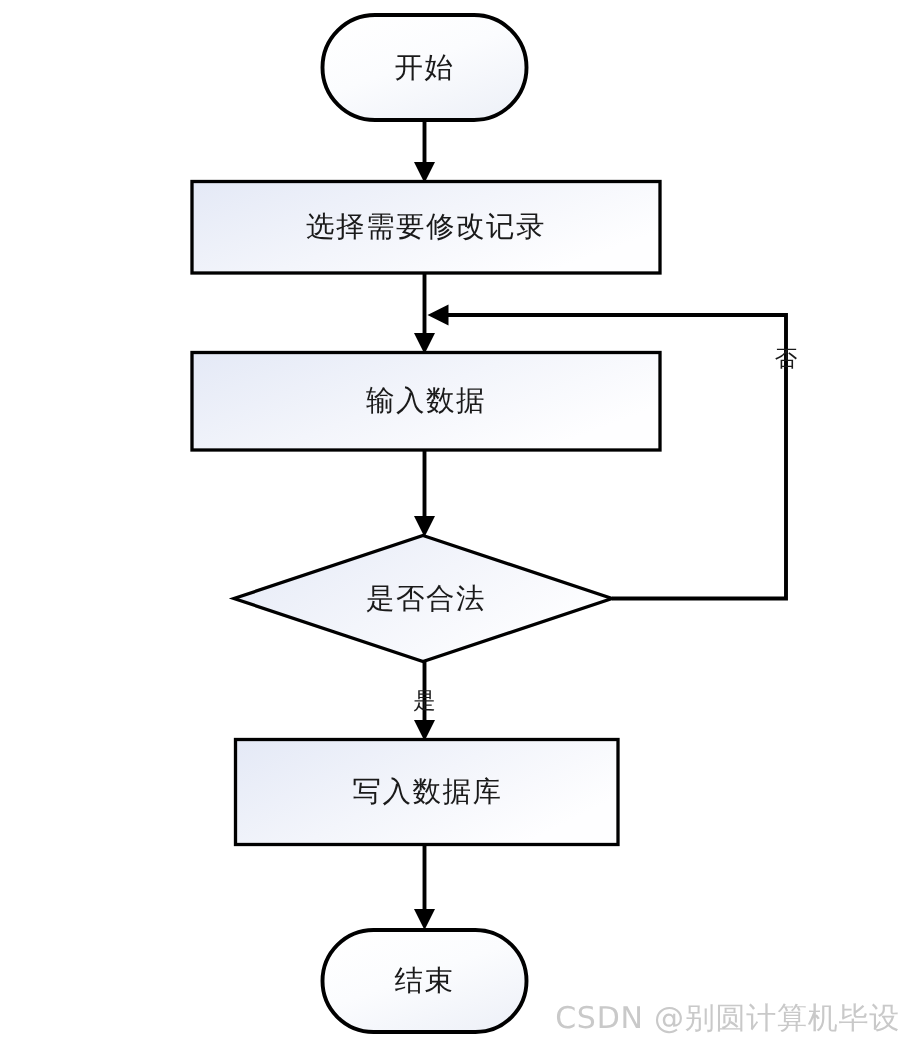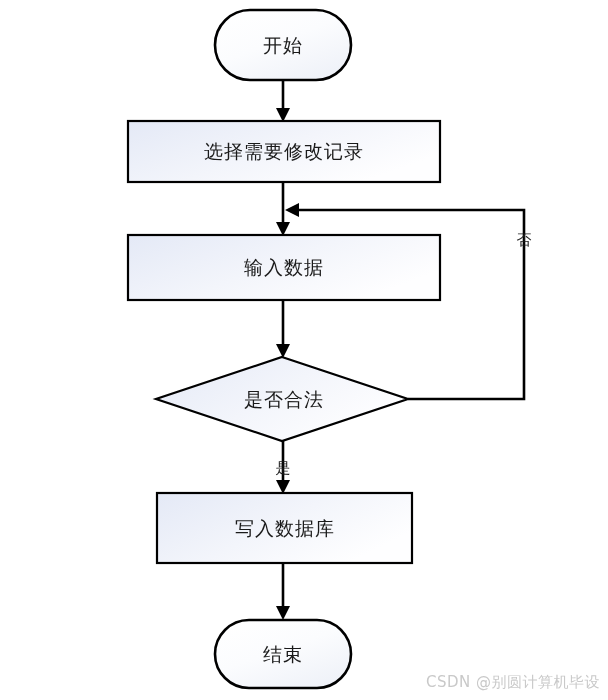--- a/index.html
+++ b/index.html
@@ -64,21 +64,21 @@
     font-size: 15px;
     fill: #1a1a1a;
     text-anchor: middle;
     dominant-baseline: middle;
   }
   .watermark {
     position: absolute;
     right: 8px;
     bottom: 8px;
     font-family: "DejaVu Sans", "Liberation Sans", sans-serif;
-    font-size: 15px;
+    font-size: 20px;
     color: #c9c9c9;
     letter-spacing: 0.5px;
     white-space: nowrap;
     user-select: none;
   }
 </style>
 </head>
 <body>
 
 <div id="canvas">

